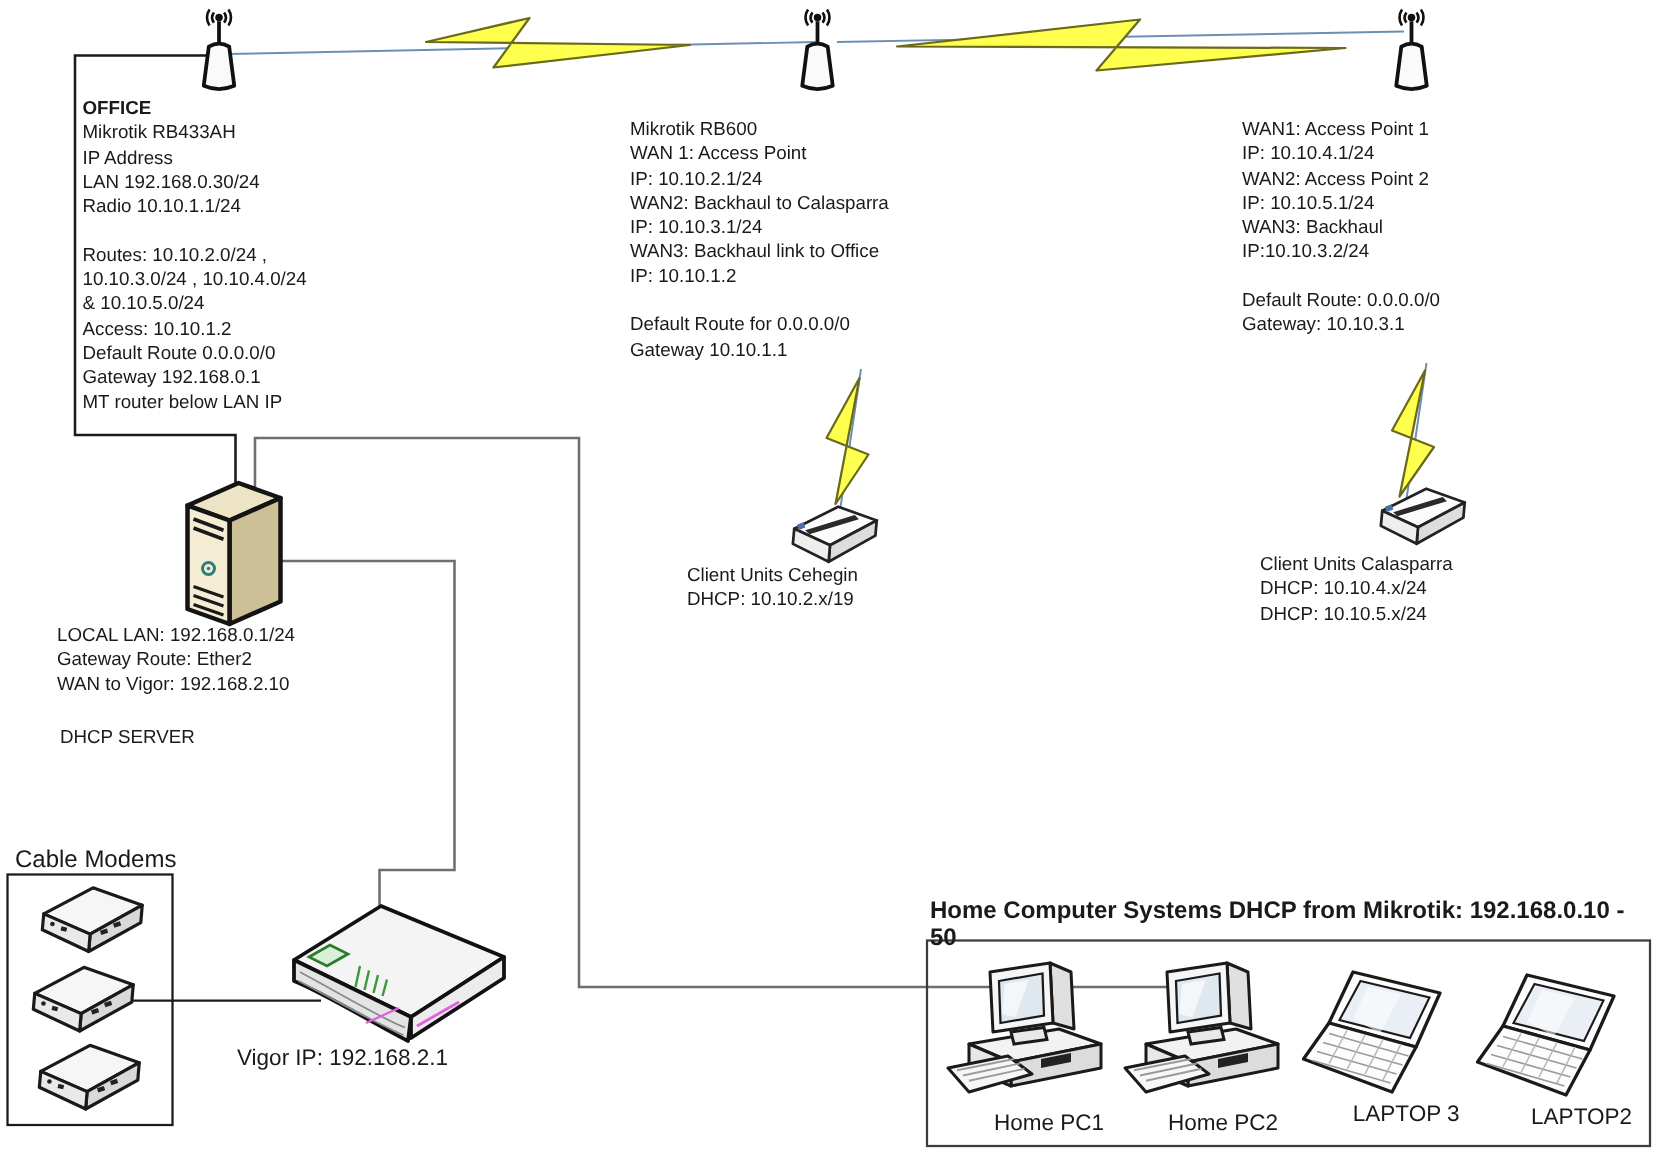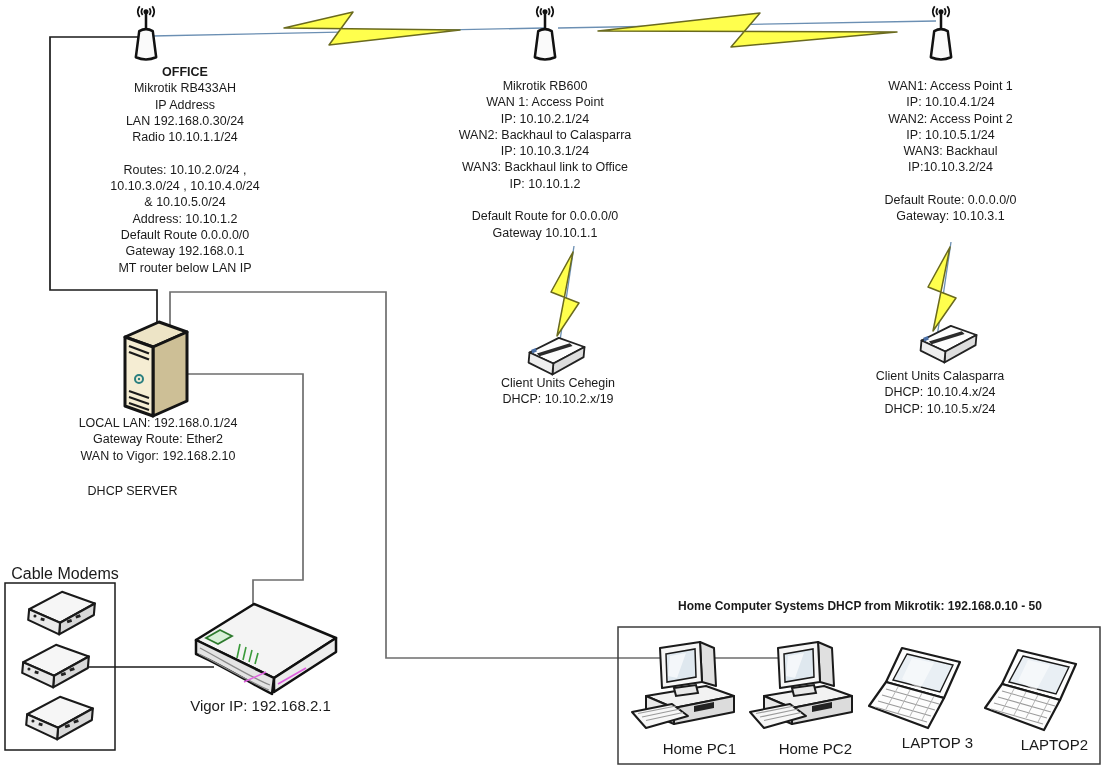--- a/index.html
+++ b/index.html
@@ -1,26 +1,26 @@
 <!DOCTYPE html>
 <html><head>
 <meta charset="utf-8">
 <style>
   html,body{margin:0;padding:0;background:#ffffff;}
   #stage{position:relative;width:1104px;height:767px;background:#ffffff;overflow:hidden;
          font-family:"Liberation Sans",sans-serif;color:#1a1a1a;}
   .abs{position:absolute;}
   svg{display:block;}
-  .tblock{position:absolute;text-align:center;}
+  .tblock{position:absolute;text-align:left;}
   .tl{font-size:12.5px;line-height:16.3px;min-height:16.3px;white-space:nowrap;}
   .tl.bold{font-weight:bold;}
   .caption{font-size:12.5px;white-space:nowrap;}
   .small-label{font-size:16px;}
   .big-label{font-size:15px;}
-  .home-title{font-size:12px;font-weight:bold;}
+  .home-title{font-size:16px;font-weight:bold;}
   .dev-label{position:absolute;text-align:right;font-size:15px;white-space:nowrap;}
 </style>
 </head>
 <body>
 
 <div id="stage">
 
   <svg width="0" height="0" style="position:absolute">
     <defs>
       <symbol id="sym-antenna" viewBox="0 0 48 64">
@@ -184,21 +184,21 @@
   <div class="tblock" style="left:55px;top:64px;width:260px">
     <div class="tl bold">OFFICE</div>
     <div class="tl">Mikrotik RB433AH</div>
     <div class="tl">IP Address</div>
     <div class="tl">LAN 192.168.0.30/24</div>
     <div class="tl">Radio 10.10.1.1/24</div>
     <div class="tl"></div>
     <div class="tl">Routes: 10.10.2.0/24 ,</div>
     <div class="tl">10.10.3.0/24 , 10.10.4.0/24</div>
     <div class="tl">&amp; 10.10.5.0/24</div>
-    <div class="tl">Address: 10.10.1.2</div>
+    <div class="tl">Access: 10.10.1.2</div>
     <div class="tl">Default Route 0.0.0.0/0</div>
     <div class="tl">Gateway 192.168.0.1</div>
     <div class="tl">MT router below LAN IP</div>
   </div>
 
   <div class="tblock" style="left:420px;top:78px;width:250px">
     <div class="tl">Mikrotik RB600</div>
     <div class="tl">WAN 1: Access Point</div>
     <div class="tl">IP: 10.10.2.1/24</div>
     <div class="tl">WAN2: Backhaul to Calasparra</div>

